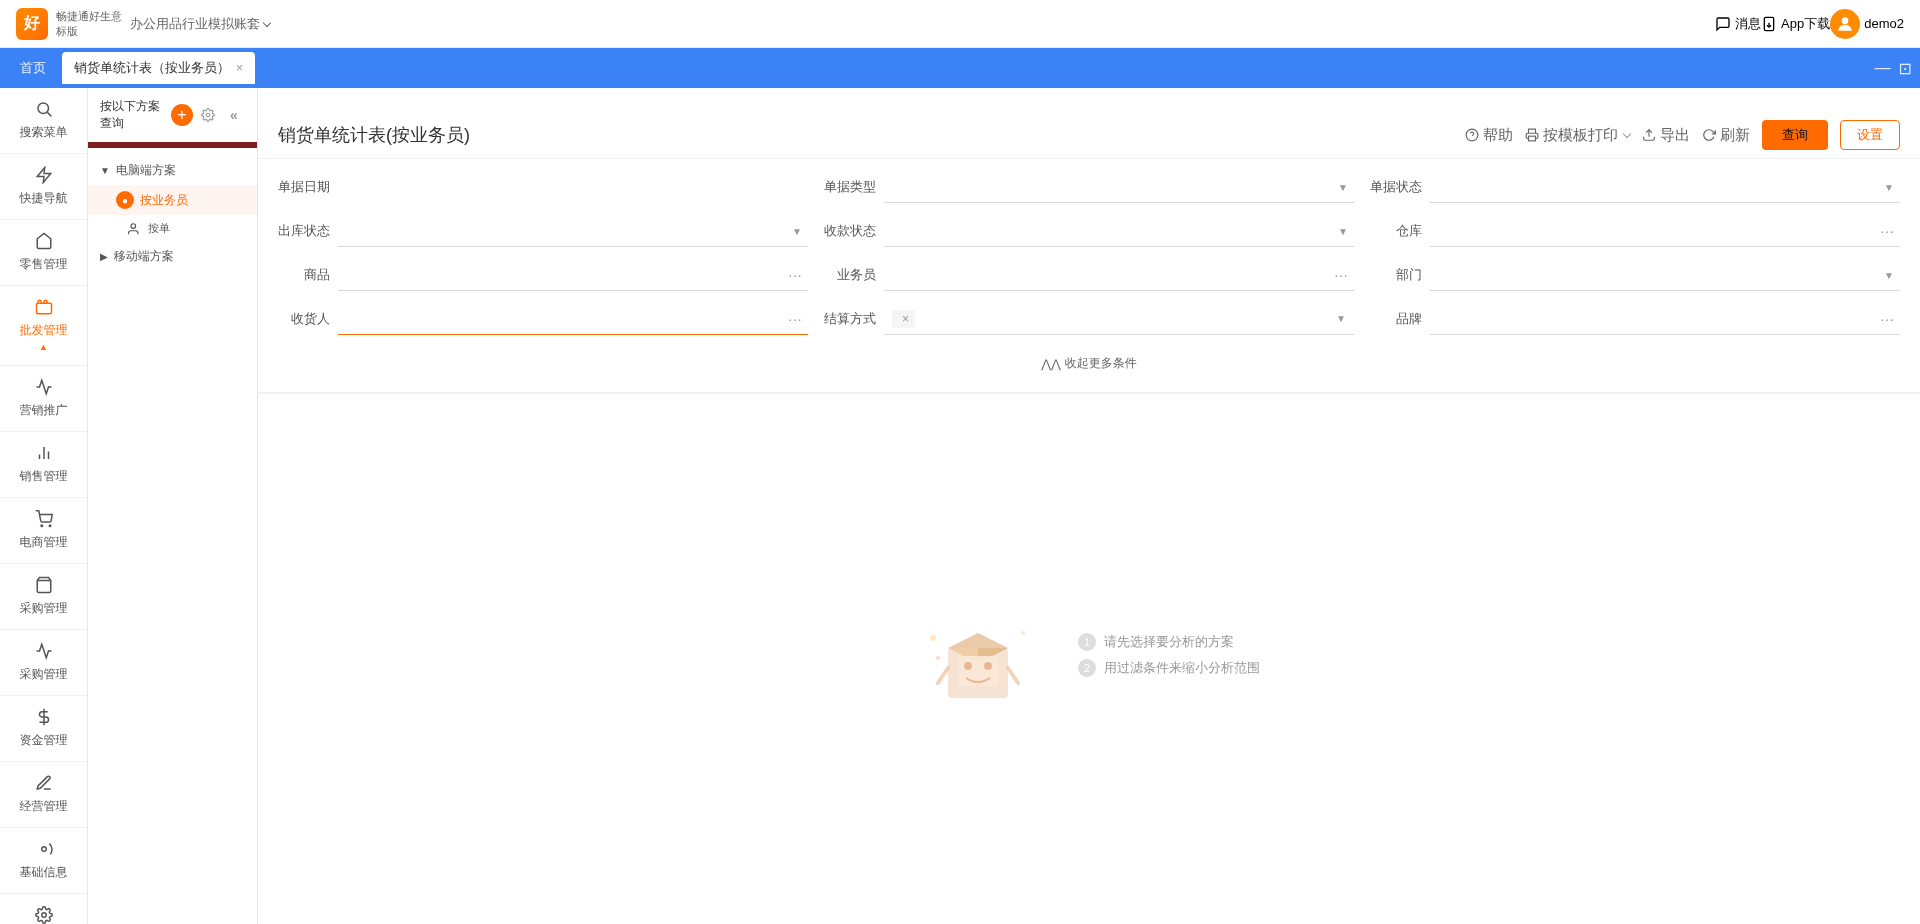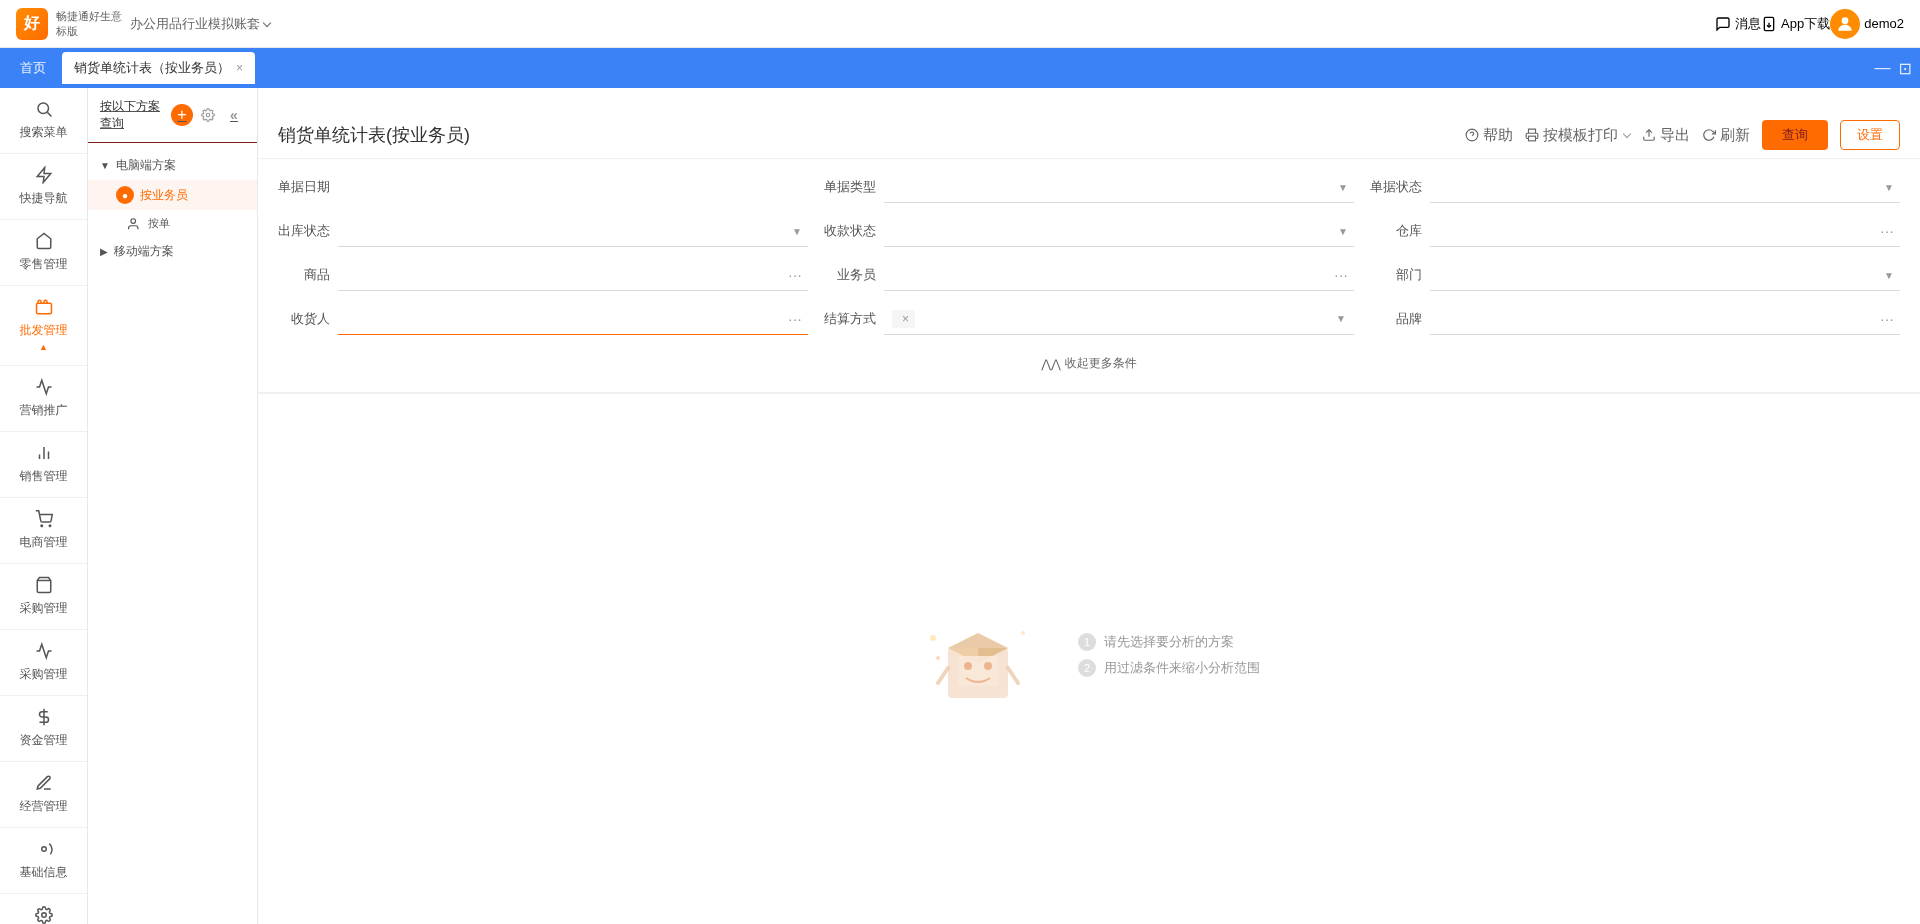--- a/index.html
+++ b/index.html
@@ -92,25 +92,24 @@
       width: 170px;
       background: #fff;
       border-right: 1px solid #e8e8e8;
       flex-shrink: 0;
       overflow-y: auto;
     }
     .scheme-header {
       padding: 10px 12px;
       font-size: 12px;
       color: #555;
-      border-bottom: 1px solid #7f1d1d;
+      border-bottom: 6px solid #7f1d1d;
       display: flex;
       align-items: center;
       justify-content: space-between;
-      text-decoration: underline;
     }
     .scheme-header-title { font-size: 12px; color: #333; }
     .scheme-actions { display: flex; gap: 4px; align-items: center; }
     .scheme-action-btn { width: 22px; height: 22px; display: flex; align-items: center; justify-content: center; border-radius: 50%; cursor: pointer; color: #999; font-size: 14px; }
     .scheme-tree { padding: 8px 0; }
     .tree-group { }
     .tree-group-label {
       padding: 6px 12px;
       font-size: 12px;
       color: #555;
@@ -164,21 +163,21 @@
     .page-action-btn {
       display: flex;
       align-items: center;
       gap: 4px;
       color: #666;
       cursor: pointer;
       font-size: 15px;
     }
     .btn-query {
       background: #ff6b00;
-      color: #7f1d1d;
+      color: #0f172a;
       border: none;
       padding: 6px 20px;
       border-radius: 4px;
       cursor: pointer;
       font-size: 13px;
     }
     .btn-setting {
       background: #fff;
       color: #ff6b00;
       border: 1px solid #ff6b00;

